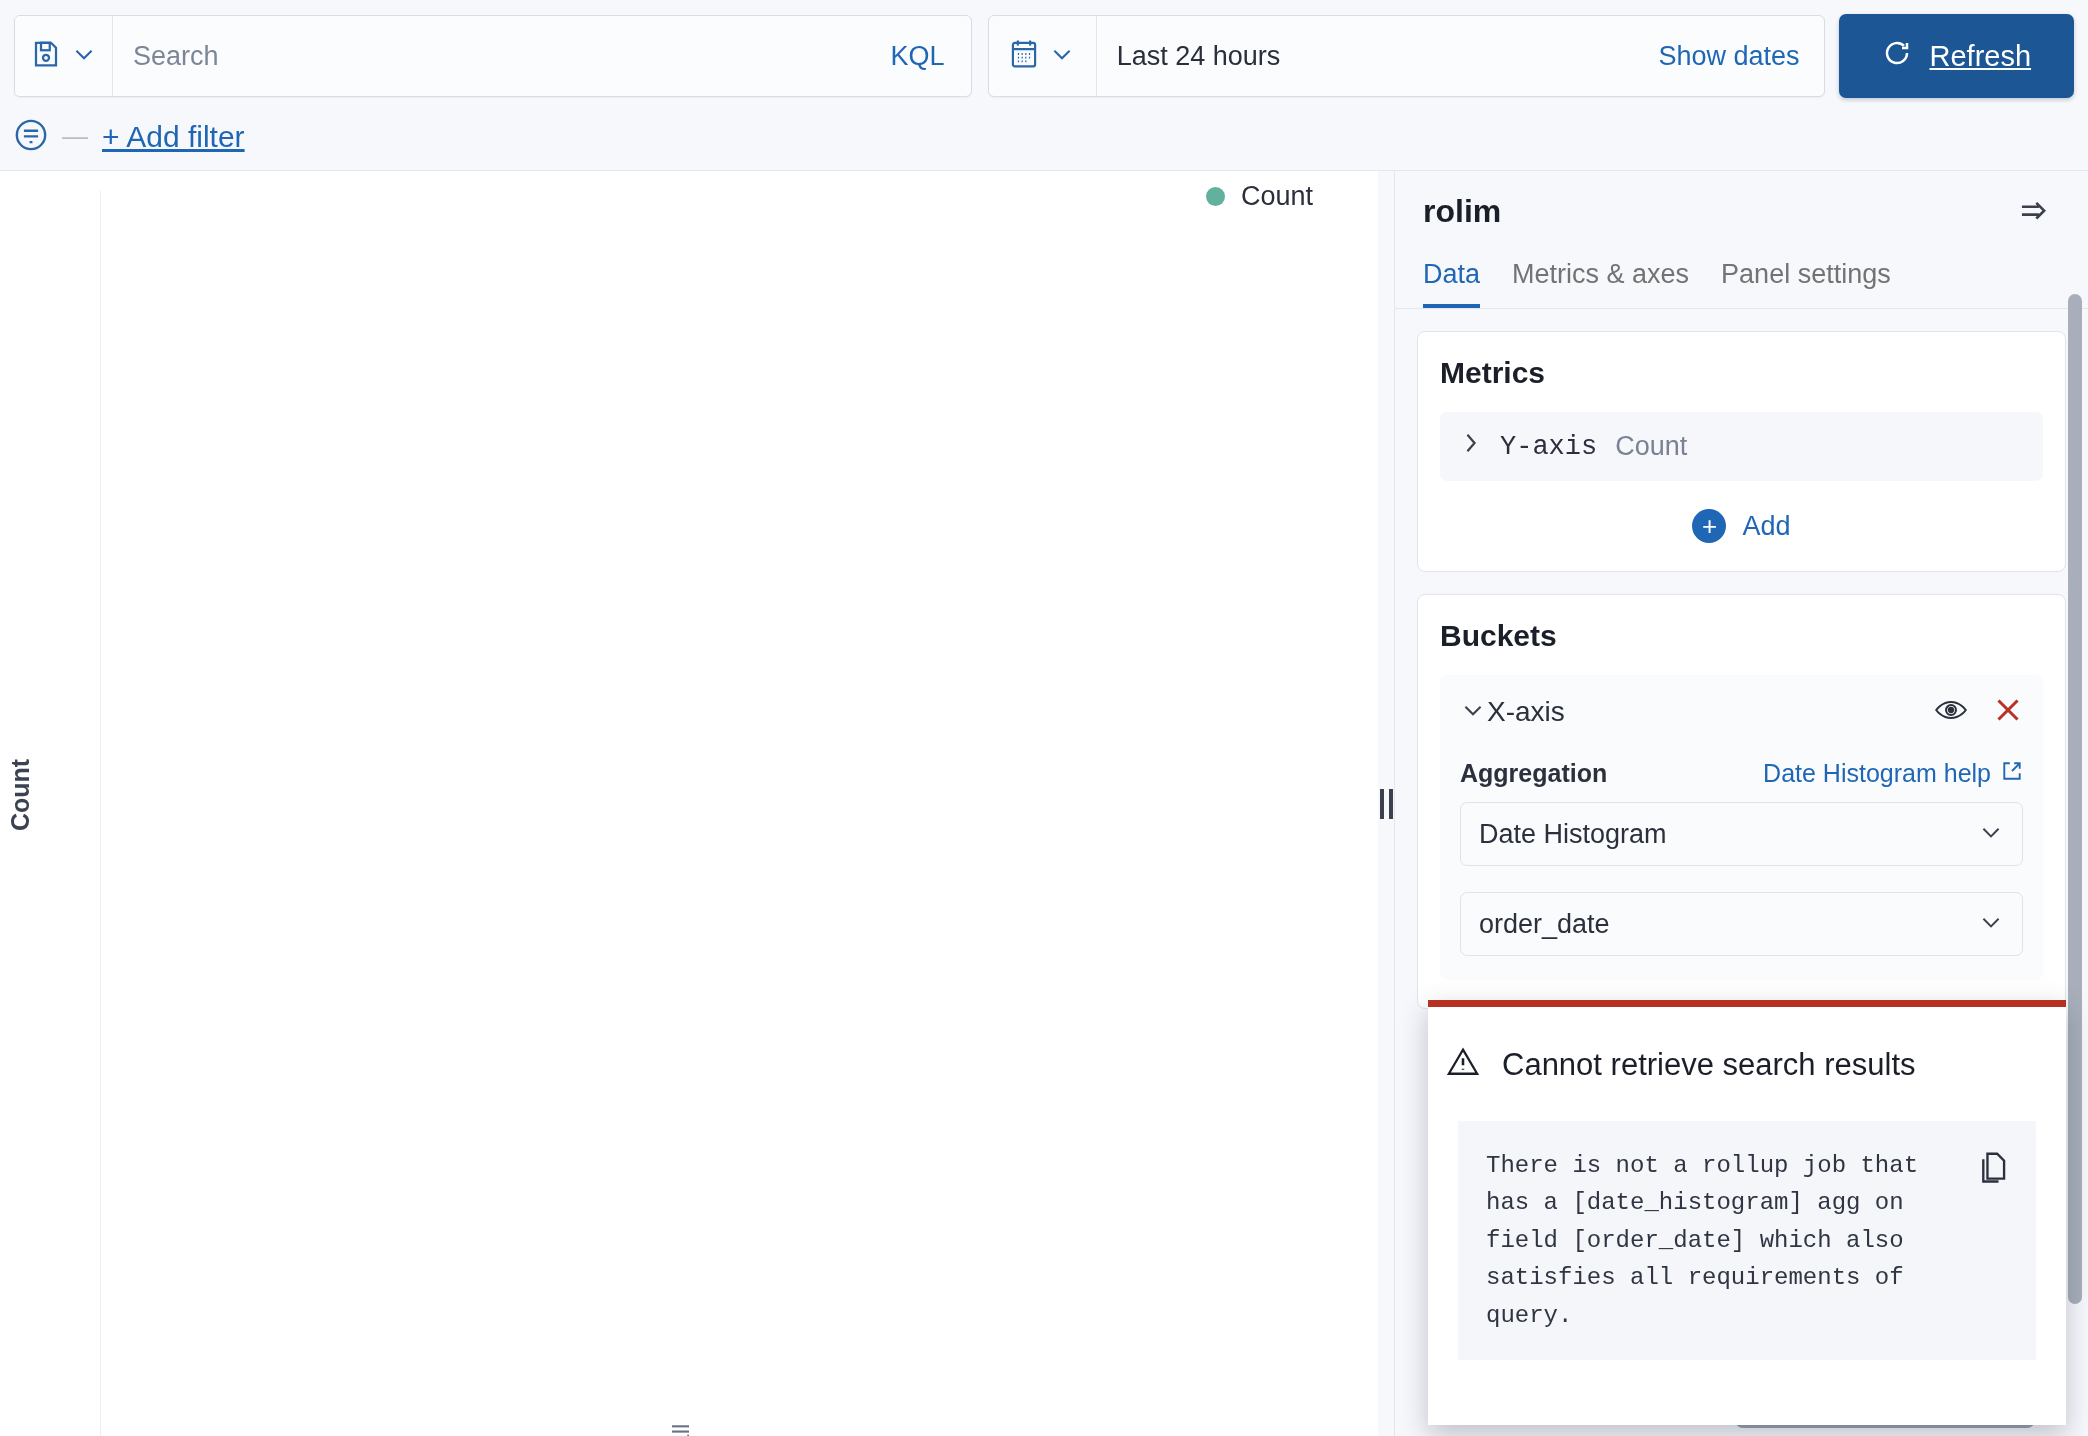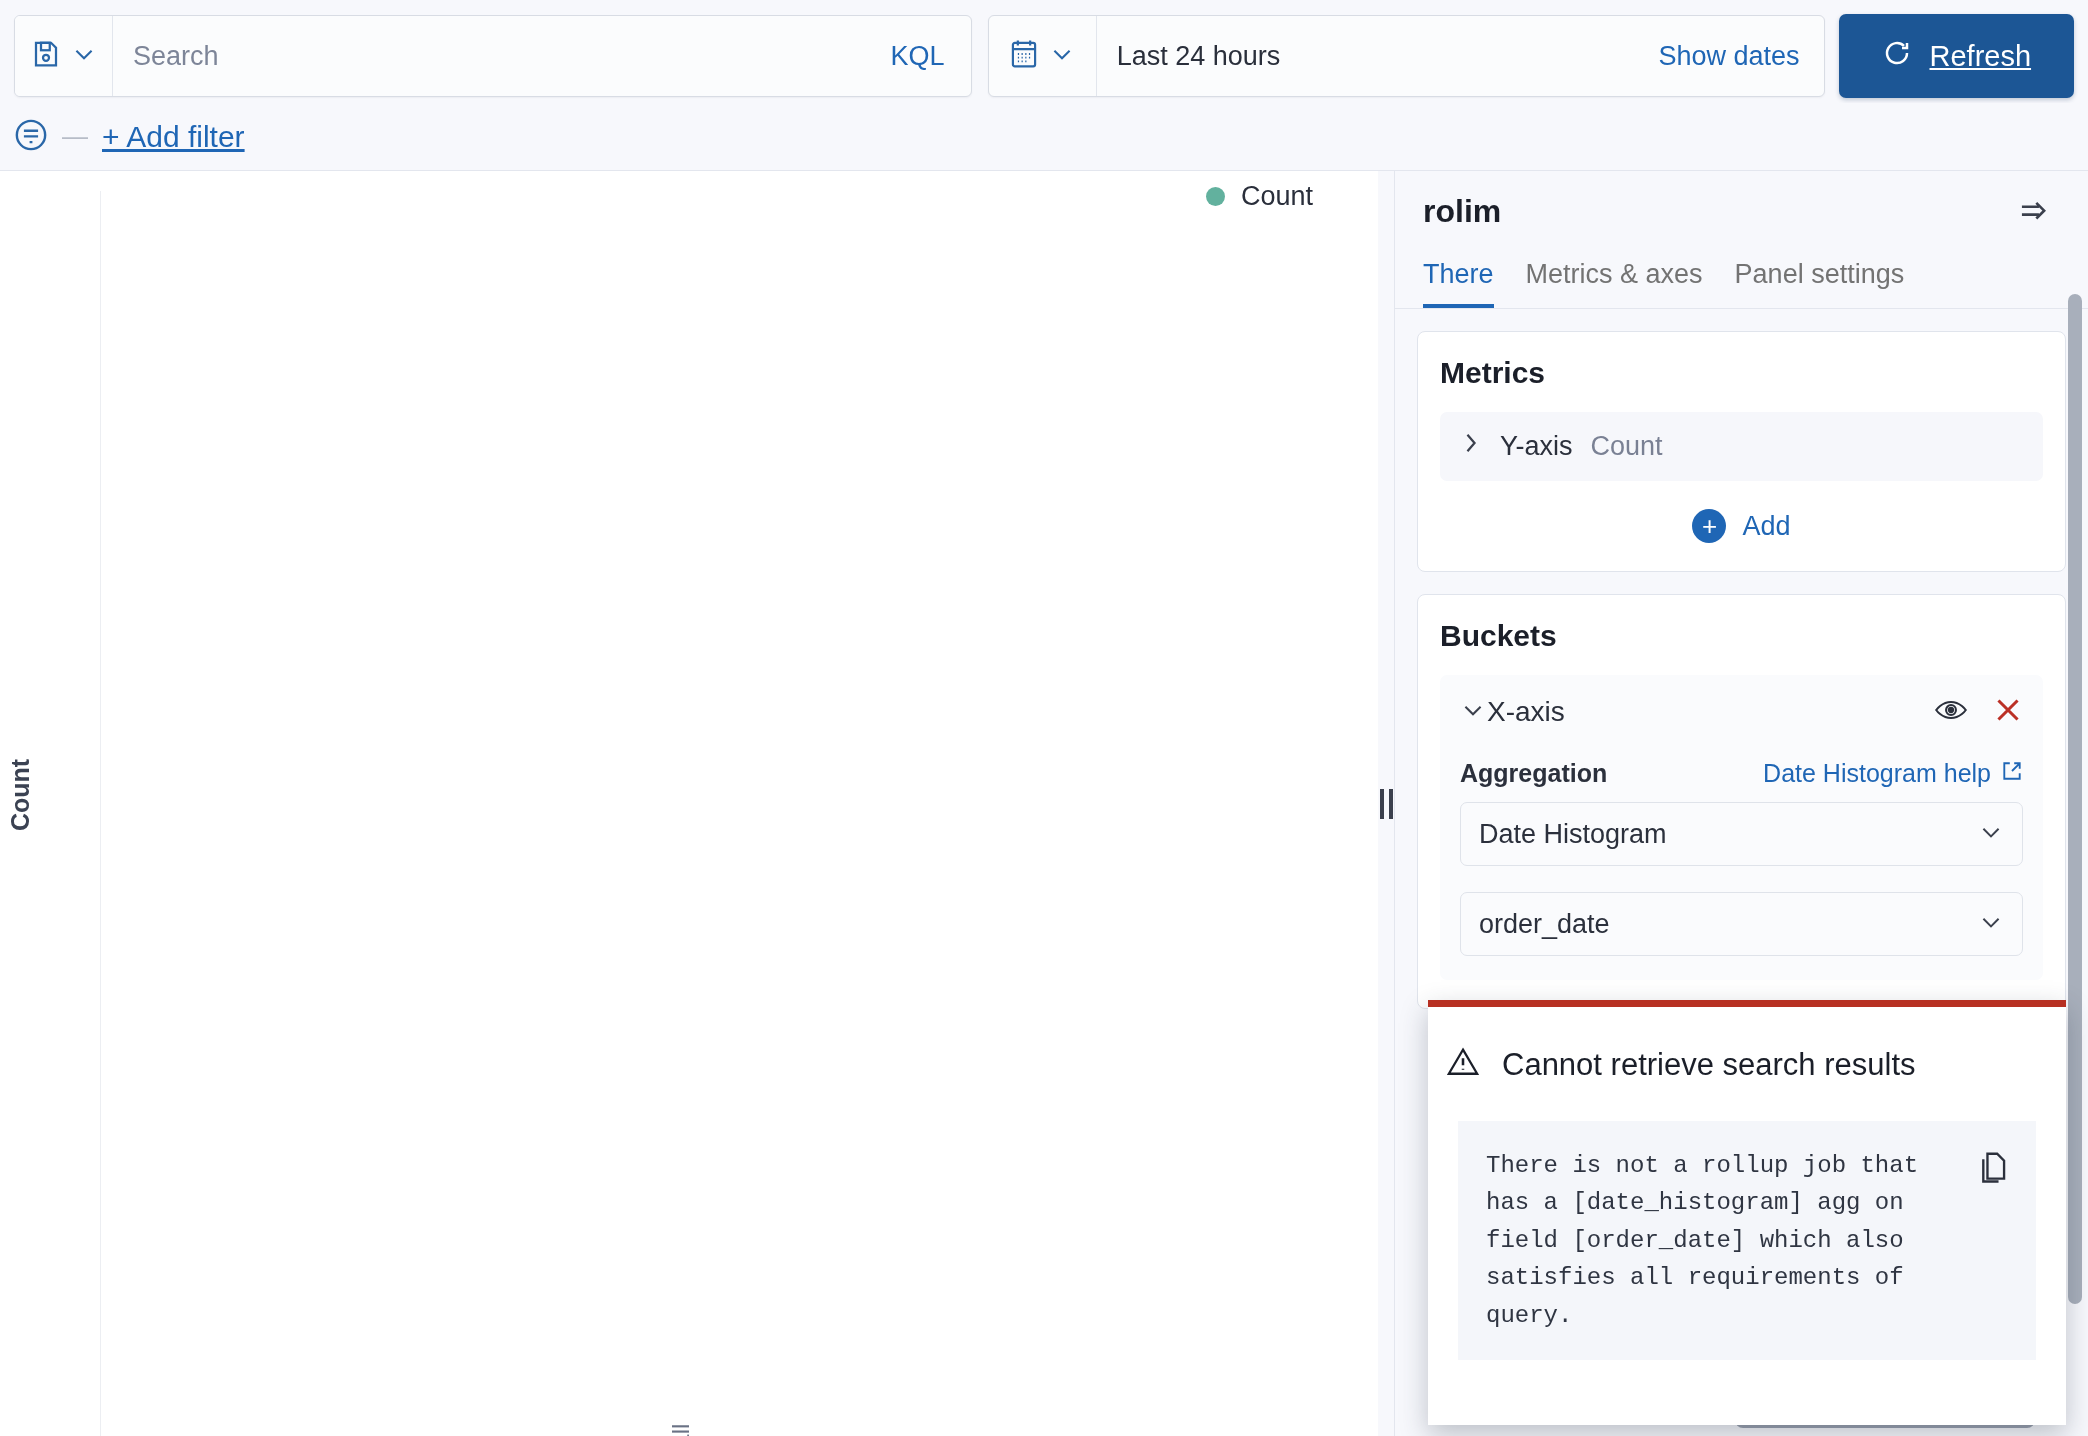--- a/index.html
+++ b/index.html
@@ -145,21 +145,21 @@
     background: #fff; border: 1px solid #e0e4ec; border-radius: 8px;
     padding: 24px 22px 28px 22px; margin-bottom: 22px;
   }
   .card-title { font-size: 30px; font-weight: bold; color: #1b1f29; margin-bottom: 22px; }
 
   .agg-row {
     background: #f6f7fb; border-radius: 7px; padding: 18px 20px;
     display: flex; align-items: center; gap: 18px; cursor: pointer;
     font-size: 27px;
   }
-  .agg-row .strong { color: #2b303c; }
+  .agg-row .strong { color: #2b303c; font-family: Liberation Mono, monospace; }
   .agg-row .muted { color: #7a8194; }
 
   .add-row {
     display: flex; align-items: center; justify-content: center; gap: 16px;
     margin-top: 28px; color: #1f66b5; font-size: 27px; cursor: pointer;
   }
   .plus-circle {
     width: 34px; height: 34px; border-radius: 50%; background: #1f66b5;
     display: flex; align-items: center; justify-content: center;
     color: #fff; font-size: 26px; line-height: 1;
@@ -319,21 +319,21 @@
     <div class="editor-head">
       <div class="editor-title">rolim</div>
       <span class="collapse-icon">
         <svg width="34" height="30" viewBox="0 0 26 22" fill="none" stroke="#3b404d" stroke-width="2">
           <path d="M3 7h13M3 13h13M14 4l6 6-6 6"></path>
         </svg>
       </span>
     </div>
 
     <div class="tabs">
-      <div class="tab active">There</div>
+      <div class="tab active">Data</div>
       <div class="tab">Metrics &amp; axes</div>
       <div class="tab">Panel settings</div>
     </div>
 
     <div class="panel-body">
 
       <div class="card">
         <div class="card-title">Metrics</div>
         <div class="agg-row">
           <span>

